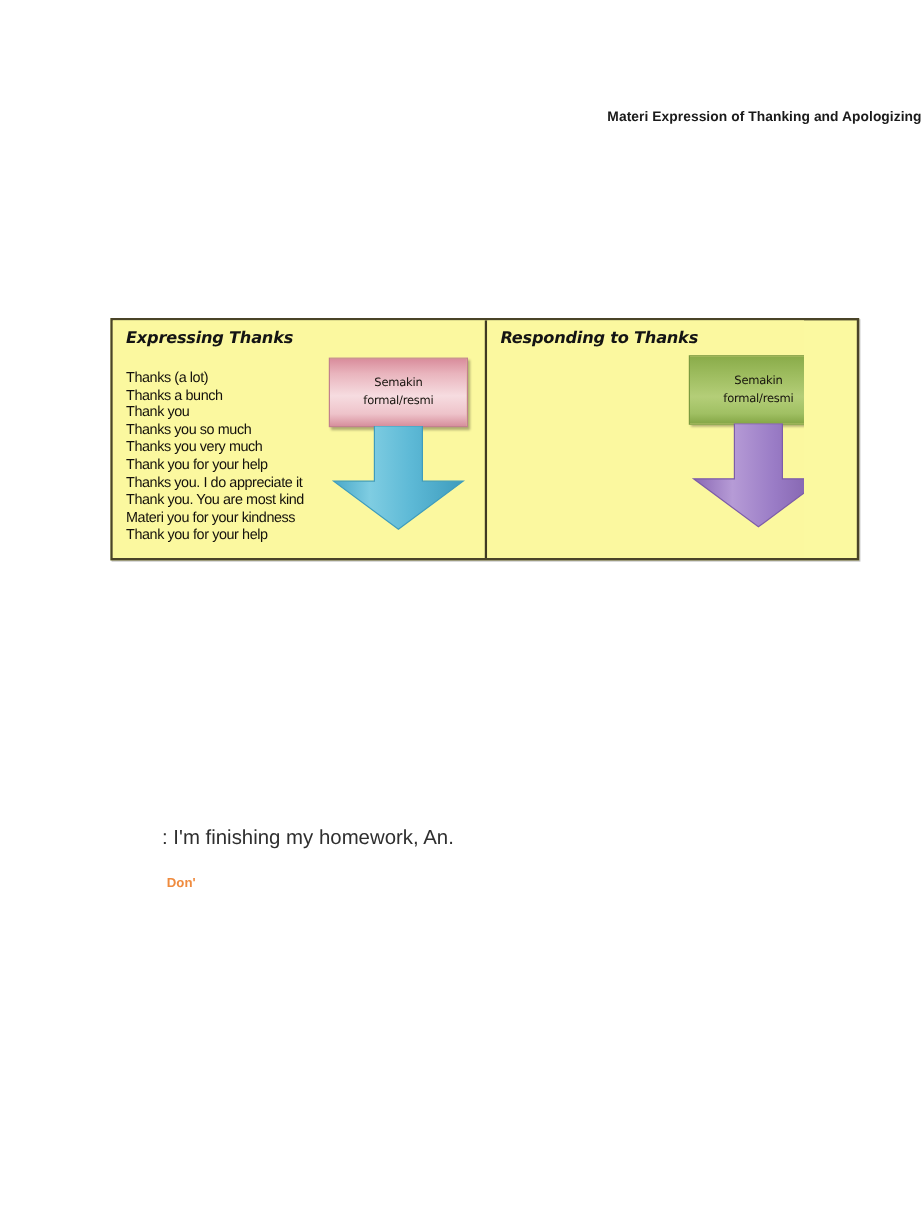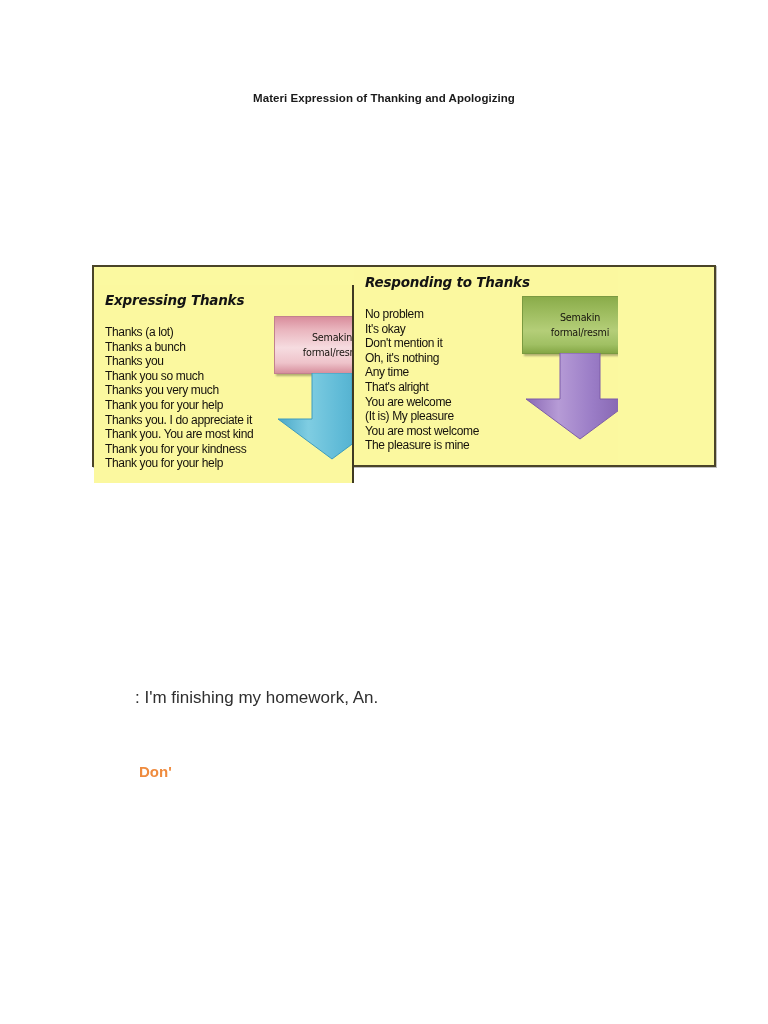--- a/index.html
+++ b/index.html
@@ -14,21 +14,21 @@
     font-family: "Liberation Sans", sans-serif;
     overflow: hidden;
   }
 
   
   .doc-title {
     position: absolute;
     top: 92px;
     left: 0;
     width: 768px;
-    text-align: center;
+    text-align: right;
     font-family: "Liberation Sans", sans-serif;
     font-weight: bold;
     font-size: 11.5px;
     letter-spacing: 0.05px;
     color: #1a1a1a;
   }
 
   
   .thanks-table {
     position: absolute;
@@ -43,23 +43,22 @@
     box-shadow: 1px 1px 0 rgba(0,0,0,0.25);
   }
   .cell {
     position: relative;
     box-sizing: border-box;
     height: 100%;
     background: #fbf89f;
     overflow: hidden;
   }
   .cell-left {
-    width: 260px;
+    width: 312px;
     border-right: 2px solid #3f3a22;
-    margin-top: 18px;
   }
   .cell-right {
     width: 264px;
   }
 
   .cell-heading {
     position: absolute;
     left: 11px;
     top: 7px;
     font-family: "DejaVu Sans", sans-serif;
@@ -149,47 +148,47 @@
     font-size: 17px;
     color: #2f2f2f;
     white-space: nowrap;
   }
   .line-homework {
     left: 135px;
     top: 688px;
   }
   .line-dont {
     left: 139px;
-    top: 763px;
+    top: 730px;
     font-weight: bold;
-    font-size: 15px;
+    font-size: 11px;
     color: #ef8b3e;
   }
 </style>
 </head>
 <body>
 
 <div class="doc-title">Materi Expression of Thanking and Apologizing</div>
 
 <div class="thanks-table">
 
   <div class="cell cell-left">
 
     <div class="cell-heading">Expressing Thanks</div>
 
     <ul class="phrase-list">
       <li>Thanks (a lot)</li>
       <li>Thanks a bunch</li>
-      <li>Thanks you</li>
-      <li>Thank you so much</li>
+      <li>Thank you</li>
+      <li>Thanks you so much</li>
       <li>Thanks you very much</li>
       <li>Thank you for your help</li>
       <li>Thanks you. I do appreciate it</li>
       <li>Thank you. You are most kind</li>
-      <li>Thank you for your kindness</li>
+      <li>Materi you for your kindness</li>
       <li>Thank you for your help</li>
     </ul>
 
     <div class="arrow-group left-group">
       <div class="label-box pink">
         <span class="label-line">Semakin</span>
         <span class="label-line">formal/resmi</span>
       </div>
       <div class="arrow-wrap">
         <svg width="116" height="88" viewBox="0 0 116 88">
@@ -204,32 +203,20 @@
           <polygon points="38,0 78,0 78,46 112,46 58,86 4,46 38,46" fill="url(#blueArrow)" stroke="#3e9cbd" stroke-width="1"></polygon>
         </svg>
       </div>
     </div>
   </div>
 
   <div class="cell cell-right">
 
     <div class="cell-heading">Responding to Thanks</div>
 
-    <ul class="phrase-list">
-      <li>No problem</li>
-      <li>It's okay</li>
-      <li>Don't mention it</li>
-      <li>Oh, it's nothing</li>
-      <li>Any time</li>
-      <li>That's alright</li>
-      <li>You are welcome</li>
-      <li>(It is) My pleasure</li>
-      <li>You are most welcome</li>
-      <li>The pleasure is mine</li>
-    </ul>
 
     <div class="arrow-group right-group">
       <div class="label-box green">
         <span class="label-line">Semakin</span>
         <span class="label-line">formal/resmi</span>
       </div>
       <div class="arrow-wrap">
         <svg width="116" height="88" viewBox="0 0 116 88">
           <defs>
             <linearGradient id="purpleArrow" x1="0" y1="0" x2="1" y2="0">

